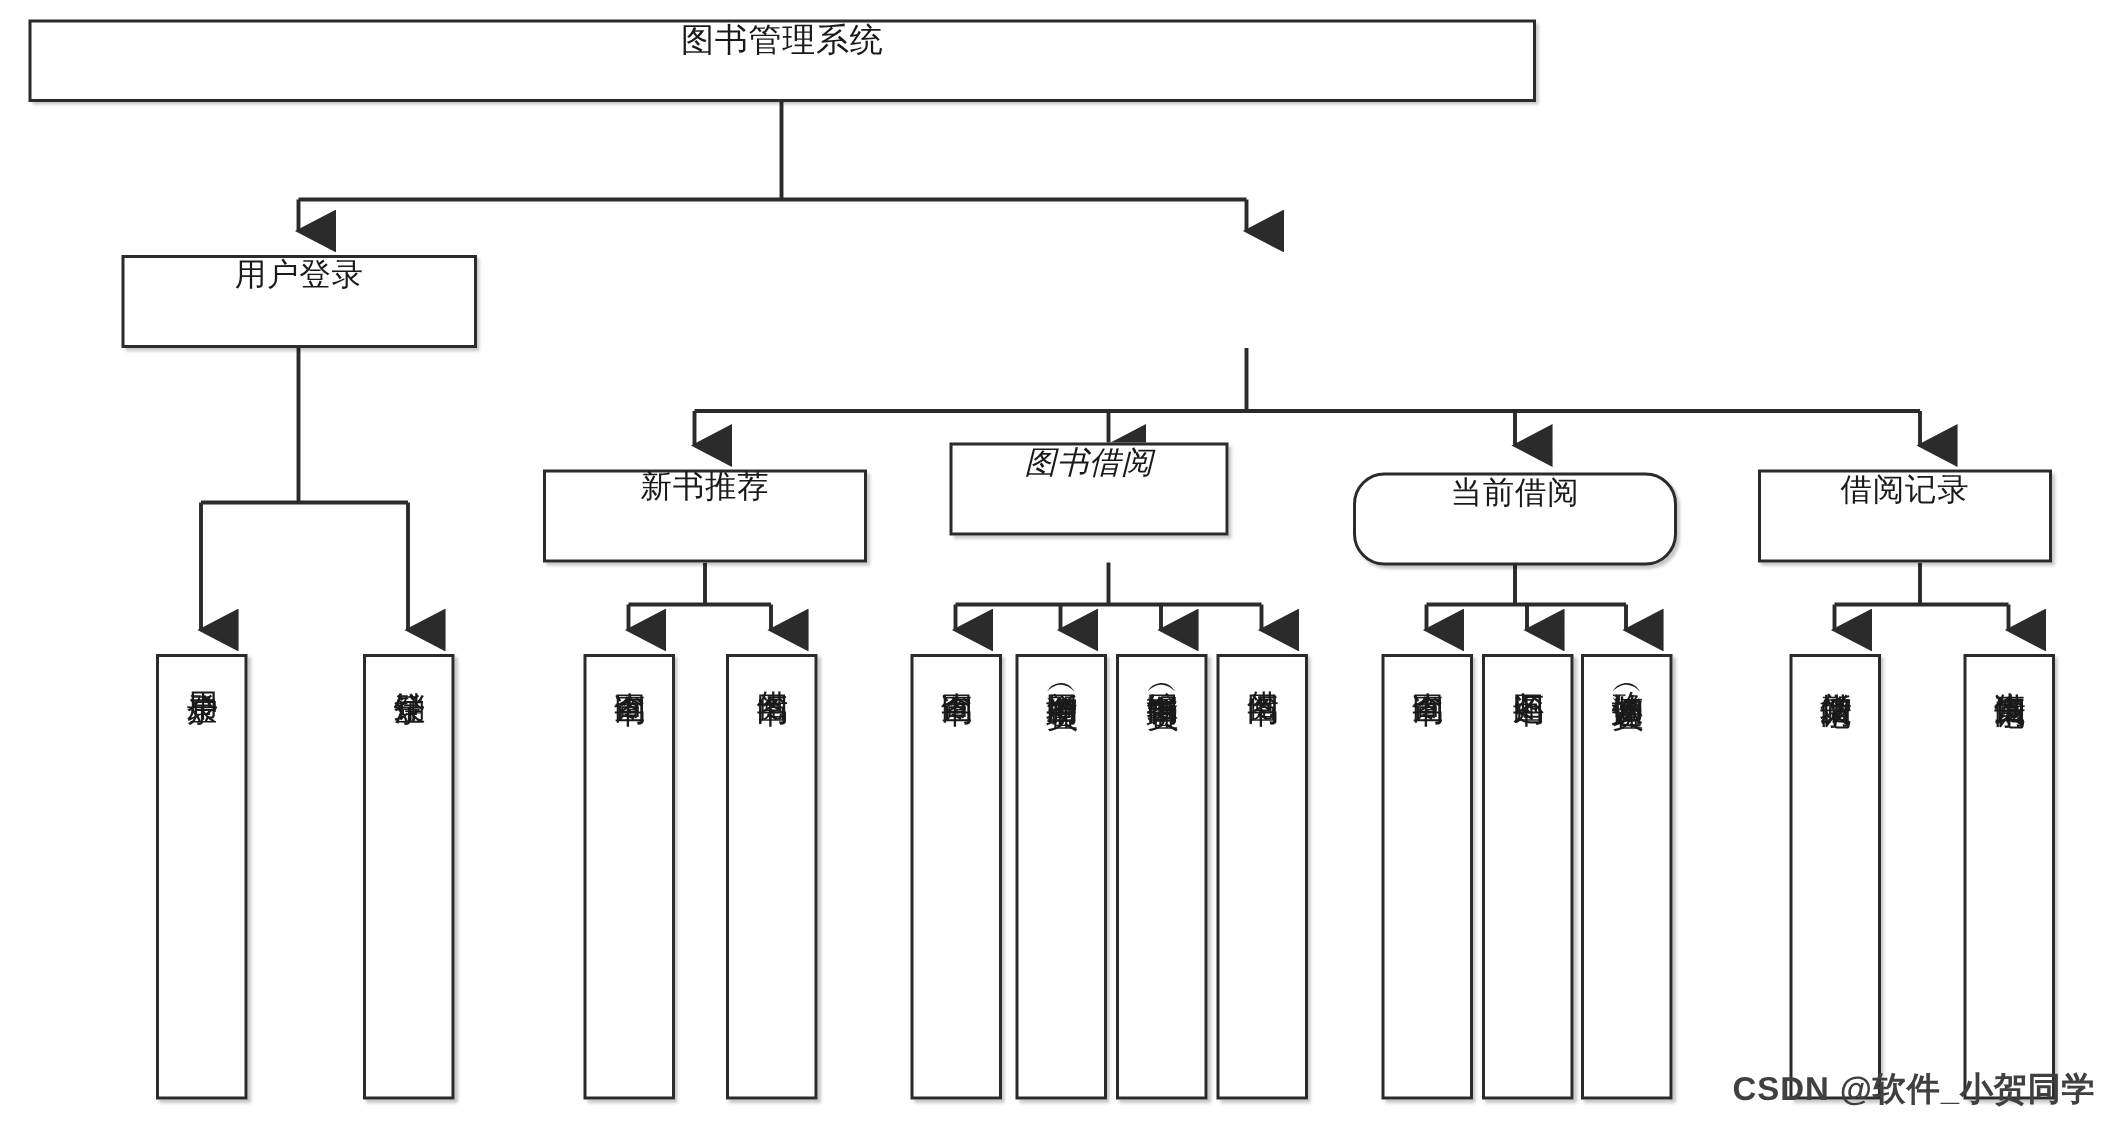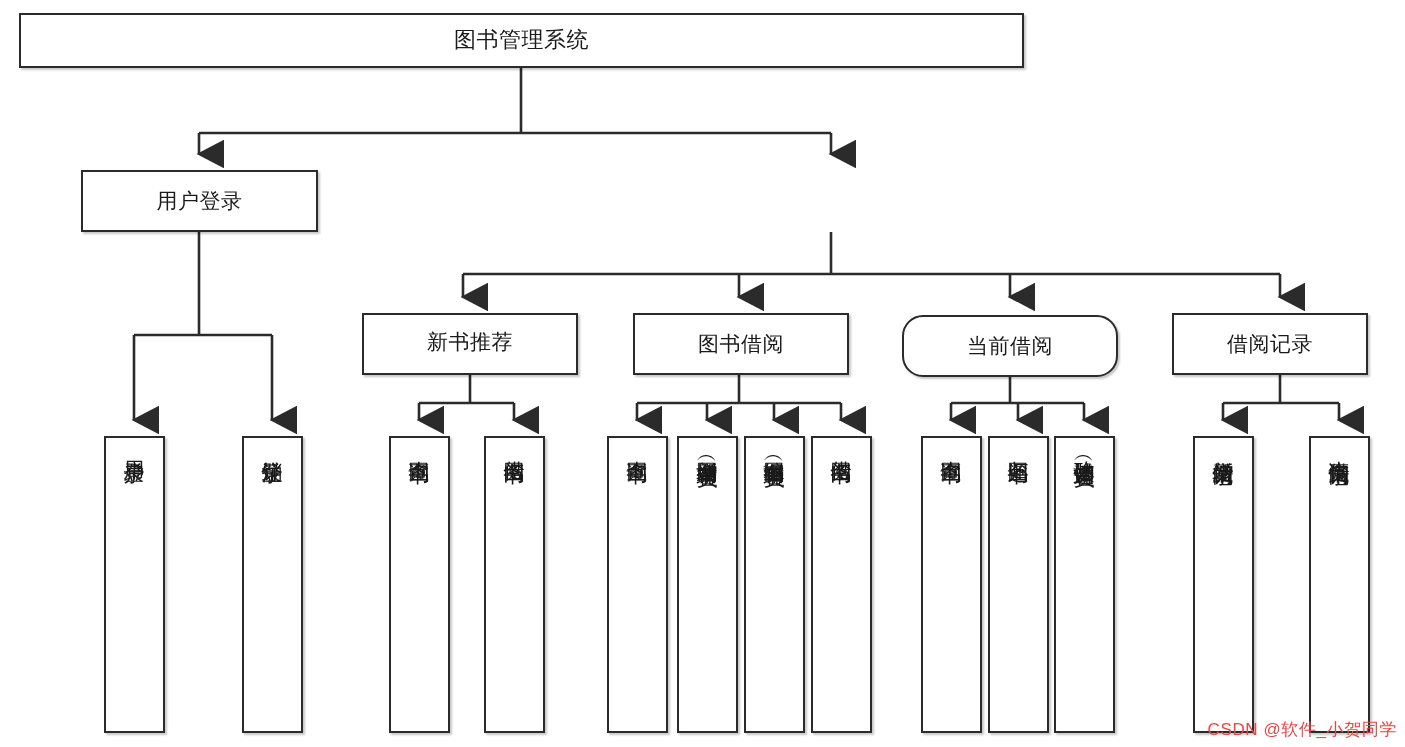--- a/index.html
+++ b/index.html
@@ -12,21 +12,21 @@
   #diagram-root{position:relative;width:1405px;height:747px;background:#fff;}
   svg.wires{position:absolute;left:0;top:0;width:1405px;height:747px;pointer-events:none;}
 
   .node{
     position:absolute;
     background:#ffffff;
     border:2px solid #2b2b2b;
     box-sizing:border-box;
     box-shadow:2px 2px 2px rgba(0,0,0,0.22);
     display:flex;
-    align-items:center;
+    align-items:flex-start;
     justify-content:center;
     color:#1a1a1a;
   }
   .node .label{
     display:block;
     text-align:center;
     line-height:1.12;
     letter-spacing:0.5px;
     white-space:nowrap;
   }
@@ -39,25 +39,26 @@
     font-size:21px;
     writing-mode:vertical-rl;
     text-orientation:upright;
     line-height:1.0;
     letter-spacing:1px;
     white-space:nowrap;
   }
   .watermark{
     position:absolute;
     right:8px;bottom:6px;
-    font-size:17px;
-    color:#ef4444;
+    font-size:22px;
+    color:#404040;
     letter-spacing:0.6px;
     white-space:nowrap;
     font-family:"Liberation Sans","DejaVu Sans",sans-serif;
+    font-weight:bold;
   }
 </style>
 </head>
 <body>
 
 <div id="diagram-root">
 
   <svg class="wires" viewBox="0 0 1405 747" xmlns="http://www.w3.org/2000/svg">
     <defs>
       <marker id="arr" viewBox="0 0 12 12" refX="6" refY="10.5" markerWidth="11" markerHeight="11" orient="auto-start-reverse">
@@ -113,21 +114,21 @@
     <span class="label">图书管理系统</span>
   </div>
 
   <div class="node h" style="left:81px;top:170px;width:237px;height:62px;">
     <span class="label">用户登录</span>
   </div>
 
   <div class="node h" style="left:362px;top:313px;width:216px;height:62px;font-family:Liberation Mono, monospace;">
     <span class="label">新书推荐</span>
   </div>
-  <div class="node h" style="left:633px;top:313px;width:216px;height:62px;">
+  <div class="node h" style="left:633px;top:295px;width:186px;height:62px;font-style:italic;">
     <span class="label">图书借阅</span>
   </div>
   <div class="node h" style="left:902px;top:315px;width:216px;height:62px;border-radius:21px;">
     <span class="label">当前借阅</span>
   </div>
   <div class="node h" style="left:1172px;top:313px;width:196px;height:62px;">
     <span class="label">借阅记录</span>
   </div>
 
   <div class="node v" style="left:104px;top:436px;width:61px;height:297px;">

